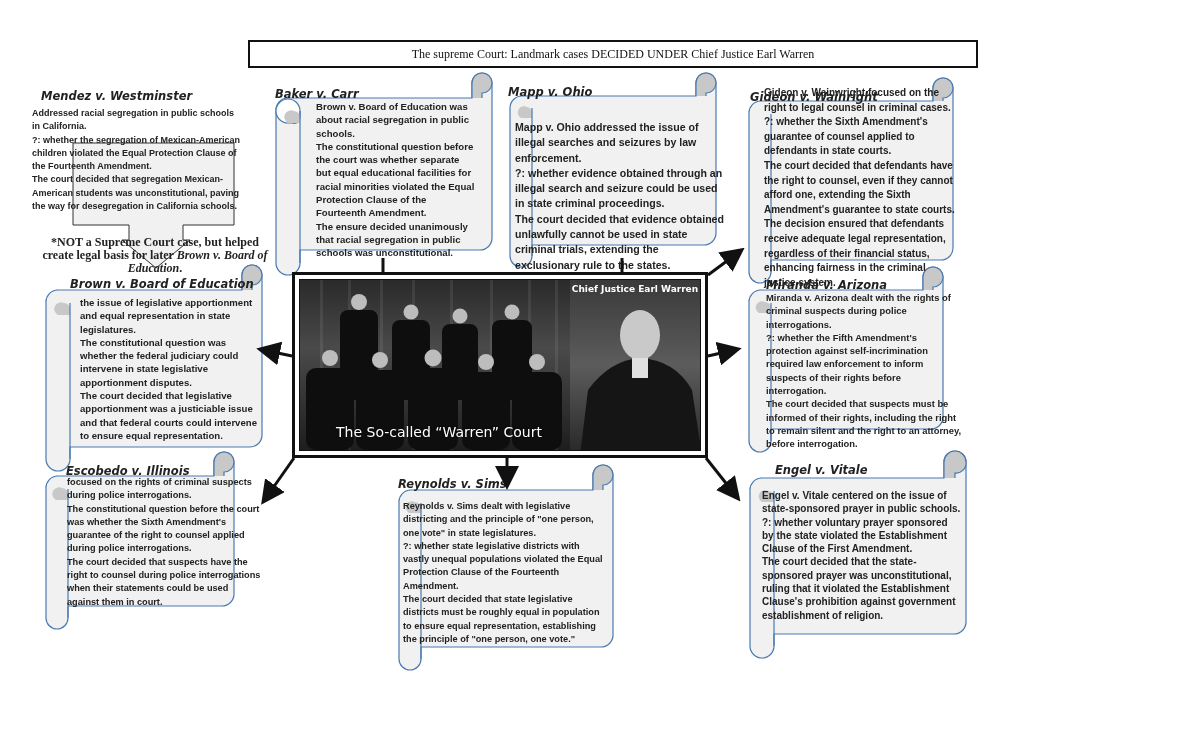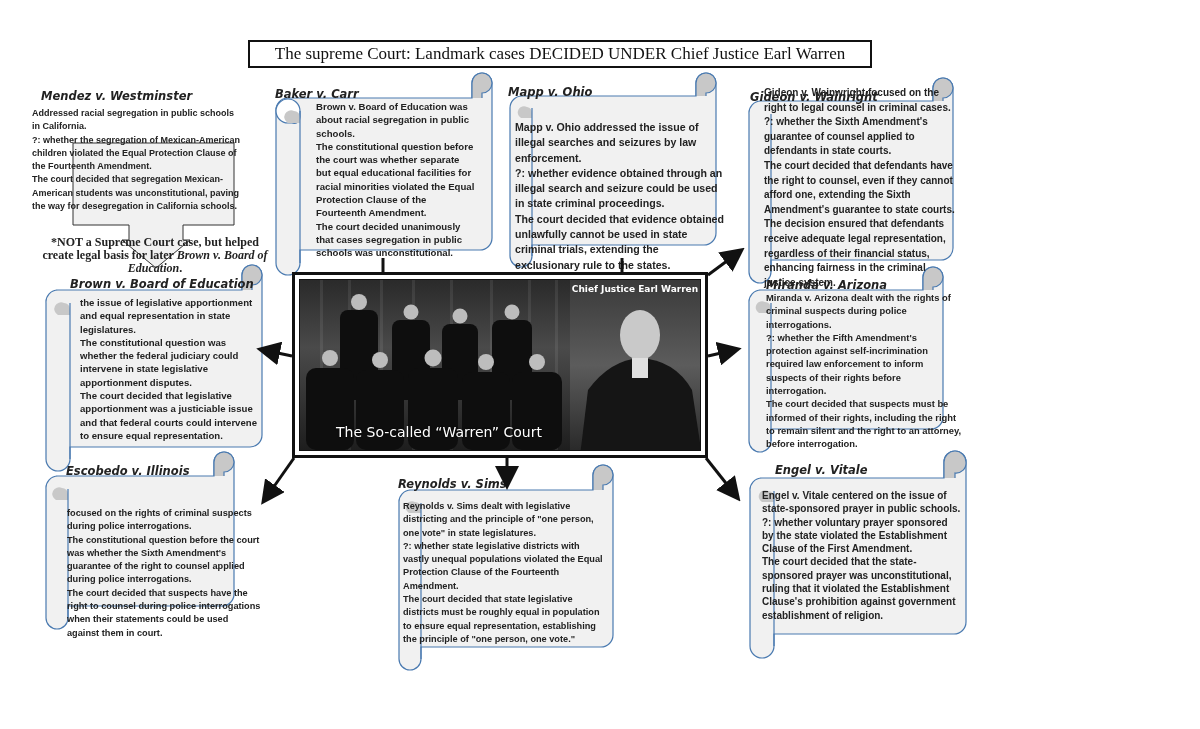--- a/index.html
+++ b/index.html
@@ -1,17 +1,17 @@
 <!DOCTYPE html>
 <html><head>
 <meta charset="utf-8">
 <style>
   html,body{margin:0;padding:0;background:#ffffff;}
   body{width:1200px;height:729px;position:relative;overflow:hidden;font-family:"Liberation Sans",sans-serif;}
-  .title-box{position:absolute;left:248px;top:40px;width:624px;height:28px;border:2.5px solid #111;box-sizing:border-box;display:flex;align-items:center;justify-content:center;font-family:"Liberation Serif","DejaVu Serif",serif;font-size:17px;color:#111;background:#fff;}
+  .title-box{position:absolute;left:248px;top:40px;width:730px;height:28px;border:2.5px solid #111;box-sizing:border-box;display:flex;align-items:center;justify-content:center;font-family:"Liberation Serif","DejaVu Serif",serif;font-size:12px;color:#111;background:#fff;}
   .case-title{position:absolute;font-family:"DejaVu Sans",sans-serif;font-style:italic;font-weight:bold;font-size:11.5px;color:#222;white-space:nowrap;z-index:5;}
   .scroll{position:absolute;z-index:2;}
   .scroll svg{position:absolute;left:0;top:0;overflow:visible;}
   .scroll-text{position:absolute;font-family:"Liberation Sans",sans-serif;font-weight:bold;font-size:9.6px;line-height:13.3px;color:#222;z-index:4;}
   .scroll-text p{margin:0;}
   .plain-text{position:absolute;font-family:"Liberation Sans",sans-serif;font-weight:bold;font-size:9px;line-height:13.3px;color:#222;z-index:4;}
   .plain-text p{margin:0;}
   .note{position:absolute;font-family:Liberation Serif, serif;font-weight:bold;font-size:12px;line-height:13px;color:#222;text-align:center;z-index:4;}
   .note i{font-style:italic;}
   .photo-frame{position:absolute;left:292px;top:272px;width:416px;height:186px;border:3px solid #111;box-sizing:border-box;background:#fff;padding:3px;z-index:3;}
@@ -49,21 +49,21 @@
     <path d="M200,25 L200,10 A10,10 0 0 1 220,10 A10,10 0 0 1 210,20 L210,25" fill="#c8c8c8" stroke="#4a7ab0" stroke-width="1.2"></path>
     <path d="M28,38 A12,12 0 0 0 4,38 A12,12 0 0 0 16,50 L20,50 A6,6 0 0 0 28,44 Z" fill="#fff" stroke="#4a7ab0" stroke-width="1.2"></path>
     <path d="M16,50 A6,6 0 0 1 22,38 A6,6 0 0 1 28,44 L28,50 Z" fill="#c8c8c8" stroke="none"></path>
     <line x1="28" y1="38" x2="28" y2="190" stroke="#4a7ab0" stroke-width="1.2"></line>
   </svg>
 </div>
 <div class="case-title" style="left:275px;top:87px;">Baker v. Carr</div>
 <div class="scroll-text" style="left:316px;top:100px;width:160px;">
   <p>Brown v. Board of Education was about racial segregation in public schools.</p>
   <p>The constitutional question before the court was whether separate but equal educational facilities for racial minorities violated the Equal Protection Clause of the Fourteenth Amendment.</p>
-  <p>The court decided unanimously that cases segregation in public schools was unconstitutional.</p>
+  <p>The ensure decided unanimously that racial segregation in public schools was unconstitutional.</p>
 </div>
 
 <div class="scroll" style="left:506px;top:73px;width:212px;height:198px;">
   <svg width="212" height="198">
     <path d="M14,23 L190,23 L190,10 A10,10 0 0 1 210,10 L210,160 A12,12 0 0 1 198,172 L26,172 L26,183 A11,11 0 0 1 4,183 L4,35 A12,12 0 0 1 16,23 Z" fill="#f1f1f1" stroke="#4a7ab0" stroke-width="1.2"></path>
     <path d="M190,23 L190,10 A10,10 0 0 1 210,10 A10,10 0 0 1 200,20 L200,23" fill="#c8c8c8" stroke="#4a7ab0" stroke-width="1.2"></path>
     <path d="M15,45 A6,6 0 0 1 21,34 A6,6 0 0 1 26,40 L26,45 Z" fill="#c8c8c8"></path>
     <line x1="26" y1="35" x2="26" y2="183" stroke="#4a7ab0" stroke-width="1.2"></line>
   </svg>
 </div>
@@ -121,21 +121,21 @@
 
 <div class="scroll" style="left:42px;top:452px;width:194px;height:180px;">
   <svg width="194" height="180">
     <path d="M14,24 L172,24 L172,10 A10,10 0 0 1 192,10 L192,142 A12,12 0 0 1 180,154 L26,154 L26,166 A11,11 0 0 1 4,166 L4,37 A12,12 0 0 1 16,24 Z" fill="#f1f1f1" stroke="#4a7ab0" stroke-width="1.2"></path>
     <path d="M172,24 L172,10 A10,10 0 0 1 192,10 A10,10 0 0 1 182,20 L182,24" fill="#c8c8c8" stroke="#4a7ab0" stroke-width="1.2"></path>
     <path d="M14,48 A6,6 0 0 1 20,36 A6,6 0 0 1 26,42 L26,48 Z" fill="#c8c8c8"></path>
     <line x1="26" y1="37" x2="26" y2="166" stroke="#4a7ab0" stroke-width="1.2"></line>
   </svg>
 </div>
 <div class="case-title" style="left:66px;top:464px;">Escobedo v. Illinois</div>
-<div class="scroll-text" style="left:67px;top:476px;width:195px;font-size:9.2px;margin-top:31px;">
+<div class="scroll-text" style="left:67px;top:476px;width:195px;font-size:9.2px;">
   <p>focused on the rights of criminal suspects during police interrogations.</p>
   <p>The constitutional question before the court was whether the Sixth Amendment's guarantee of the right to counsel applied during police interrogations.</p>
   <p>The court decided that suspects have the right to counsel during police interrogations when their statements could be used against them in court.</p>
 </div>
 
 <div class="scroll" style="left:395px;top:465px;width:220px;height:210px;">
   <svg width="220" height="210">
     <path d="M14,25 L198,25 L198,10 A10,10 0 0 1 218,10 L218,170 A12,12 0 0 1 206,182 L26,182 L26,194 A11,11 0 0 1 4,194 L4,38 A12,12 0 0 1 16,25 Z" fill="#f1f1f1" stroke="#4a7ab0" stroke-width="1.2"></path>
     <path d="M198,25 L198,10 A10,10 0 0 1 218,10 A10,10 0 0 1 208,20 L208,25" fill="#c8c8c8" stroke="#4a7ab0" stroke-width="1.2"></path>
     <path d="M14,48 A6,6 0 0 1 20,37 A6,6 0 0 1 26,43 L26,48 Z" fill="#c8c8c8"></path>

